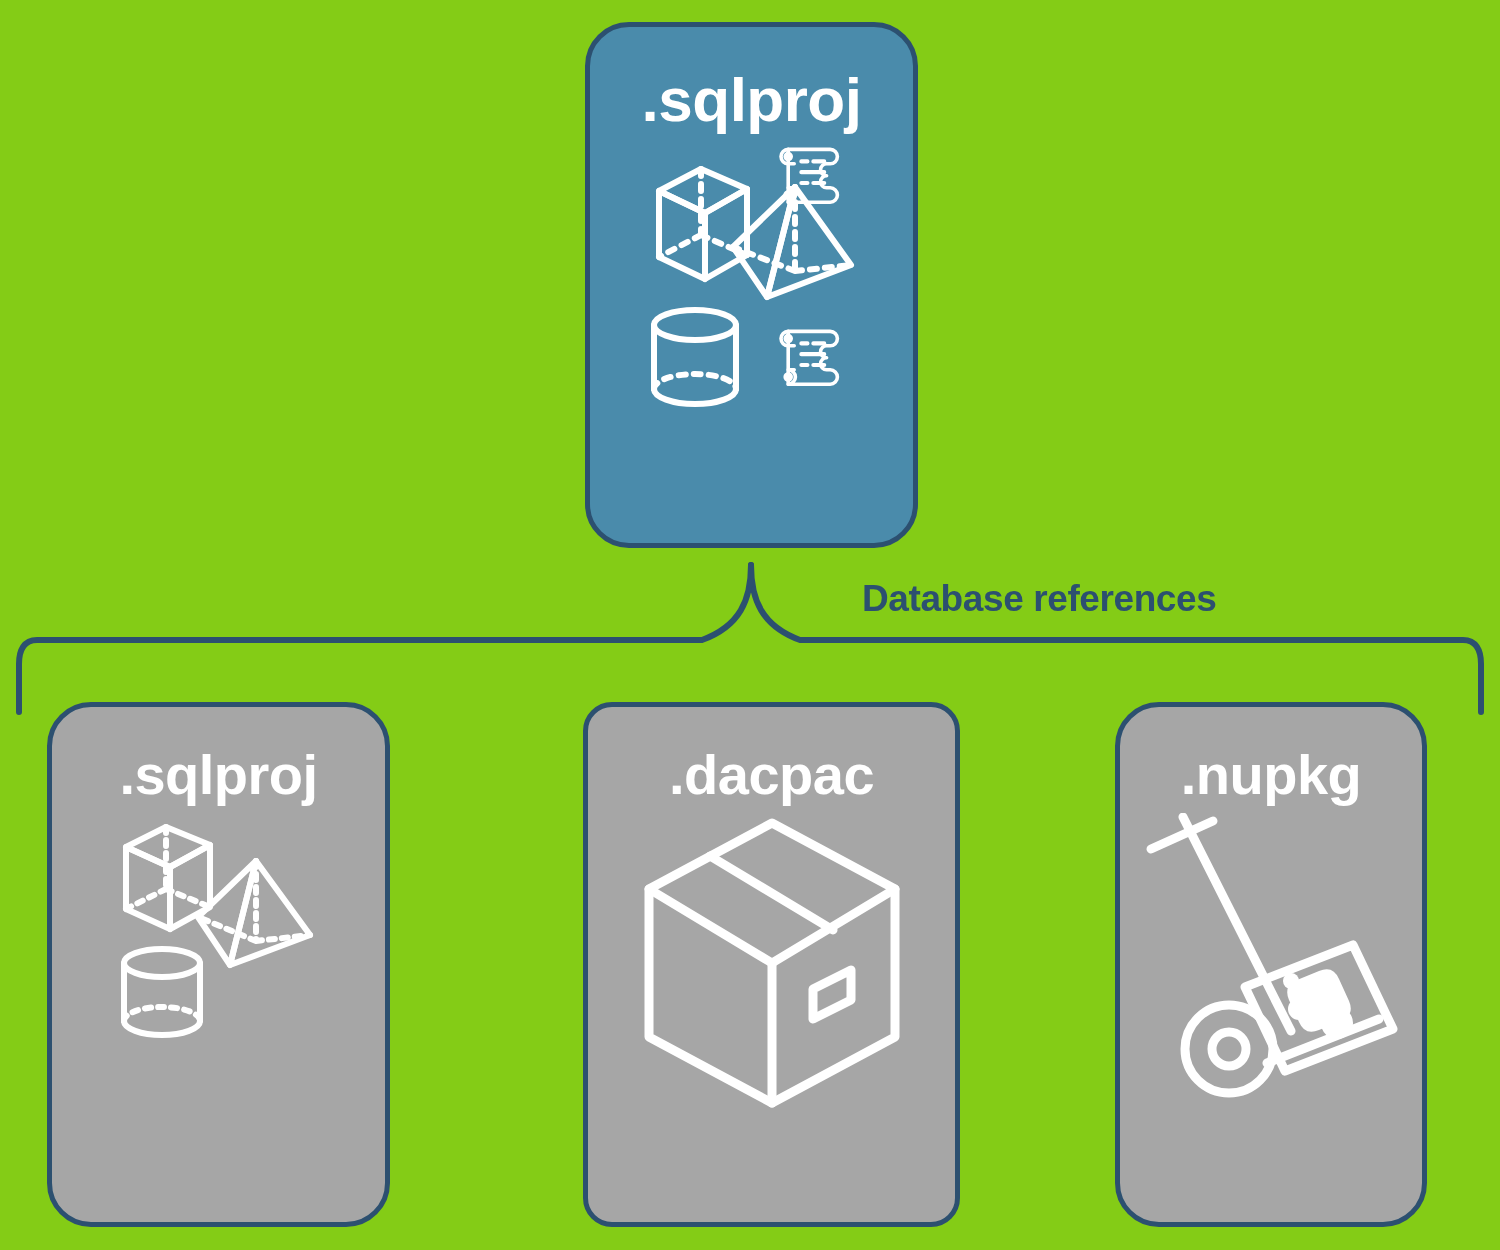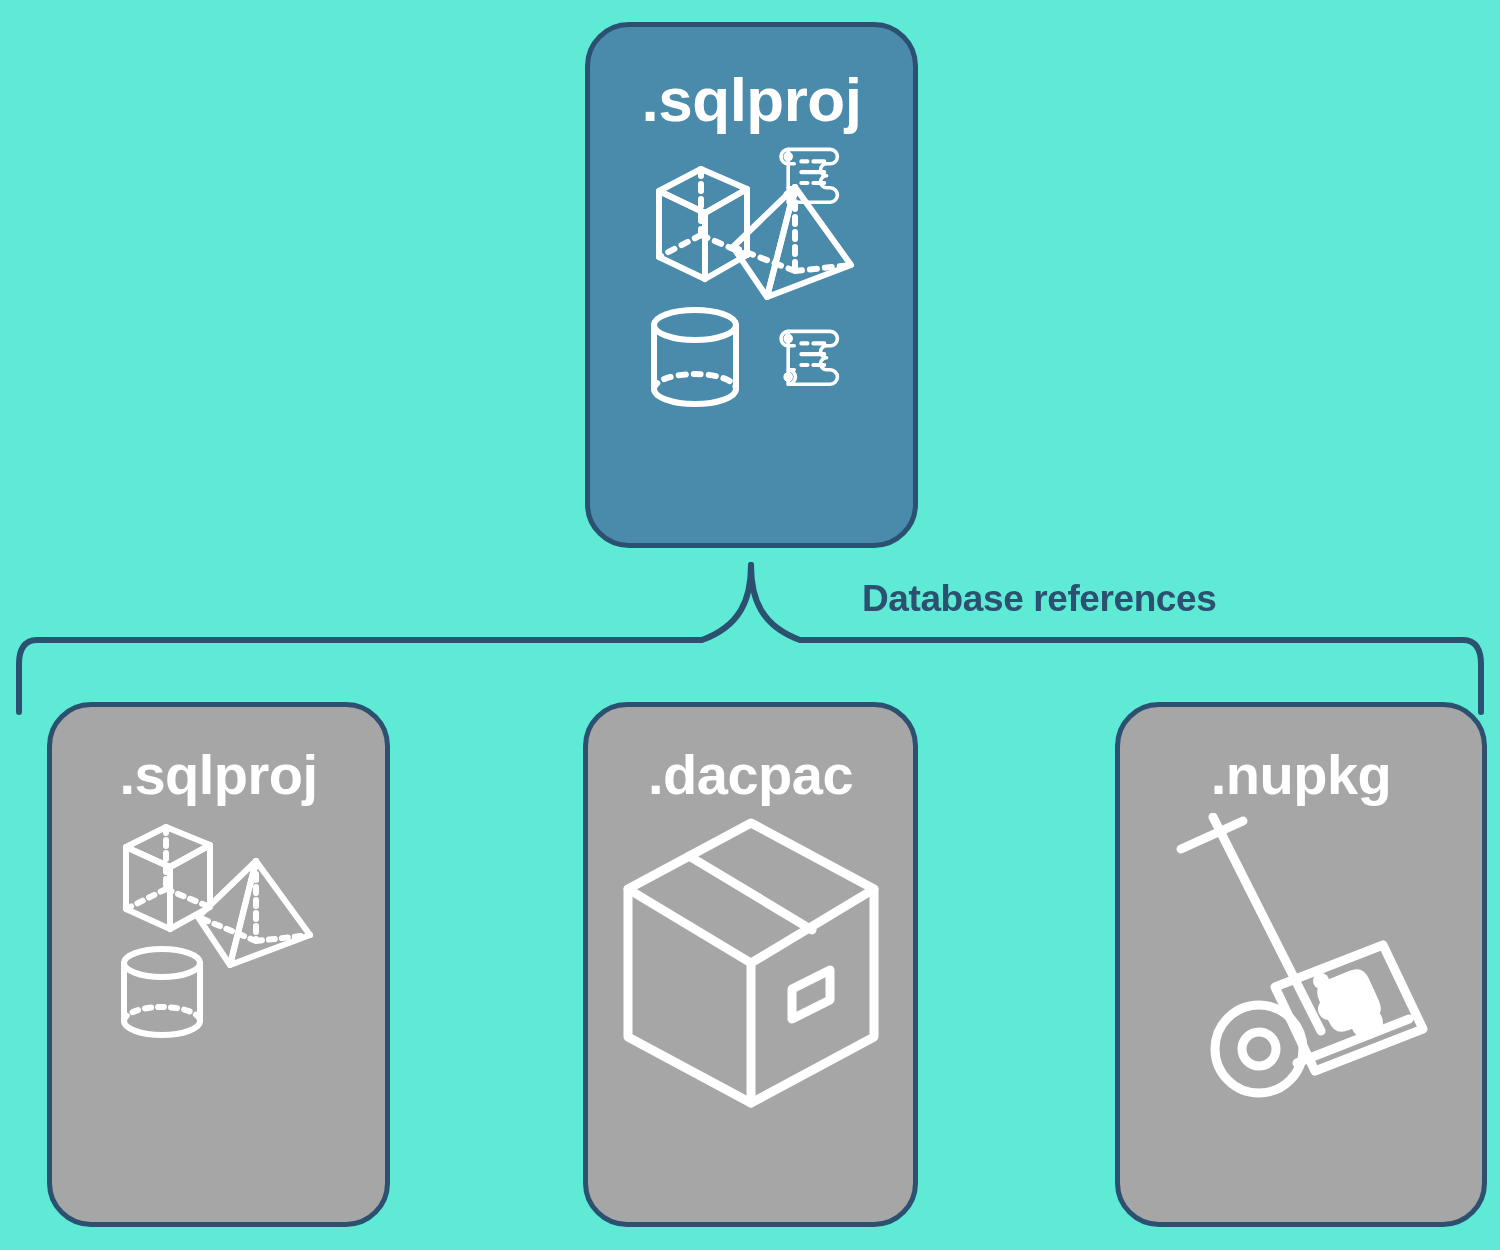--- a/index.html
+++ b/index.html
@@ -8,21 +8,21 @@
     padding: 0;
     background: #ffffff;
   }
   body {
     font-family: "Liberation Sans", sans-serif;
   }
   #canvas {
     position: relative;
     width: 1500px;
     height: 1250px;
-    background: #5eead4;
+    background: #84cc16;
     overflow: hidden;
   }
 
   
   .card {
     position: absolute;
     box-sizing: border-box;
     border: 5px solid #2c5070;
     border-radius: 44px;
     display: flex;
@@ -60,22 +60,22 @@
     width: 210px;
     height: 270px;
   }
 
   
   .card-bottom {
     top: 702px;
     height: 525px;
   }
   #card-sqlproj  { left: 47px;   width: 343px; }
-  #card-dacpac   { left: 583px;  width: 335px; }
-  #card-nupkg    { left: 1115px; width: 372px; }
+  #card-dacpac   { left: 583px;  width: 377px; border-radius: 29px; }
+  #card-nupkg    { left: 1115px; width: 312px; }
 
   .card-bottom .card-title {
     font-size: 56px;
     margin-top: 40px;
   }
   .card-bottom .icon-wrap {
     margin-top: 10px;
   }
   #card-sqlproj .icon-wrap { width: 210px; height: 230px; }
   #card-dacpac  .icon-wrap { width: 270px; height: 300px; }

